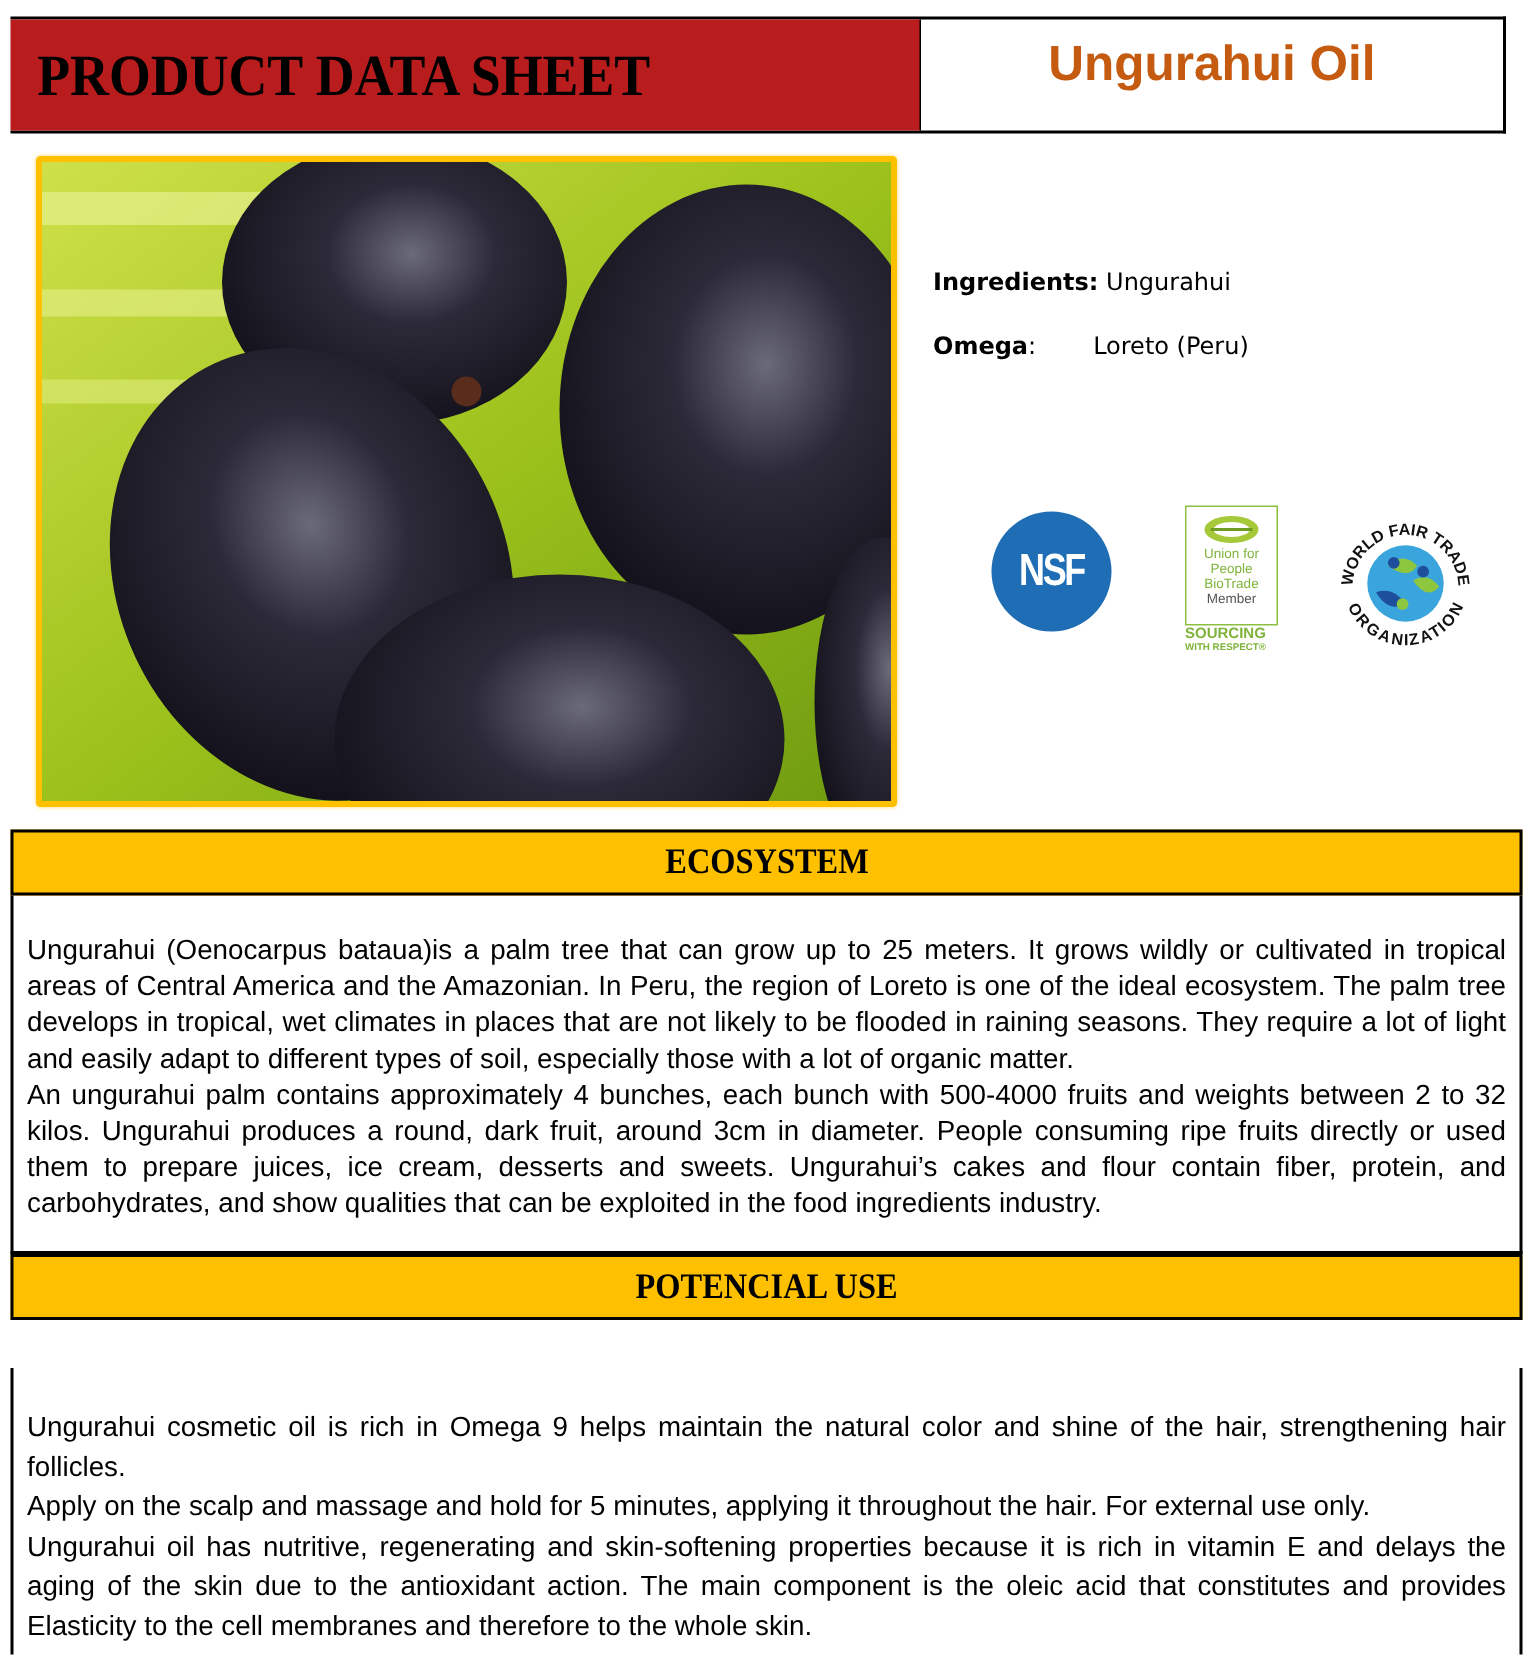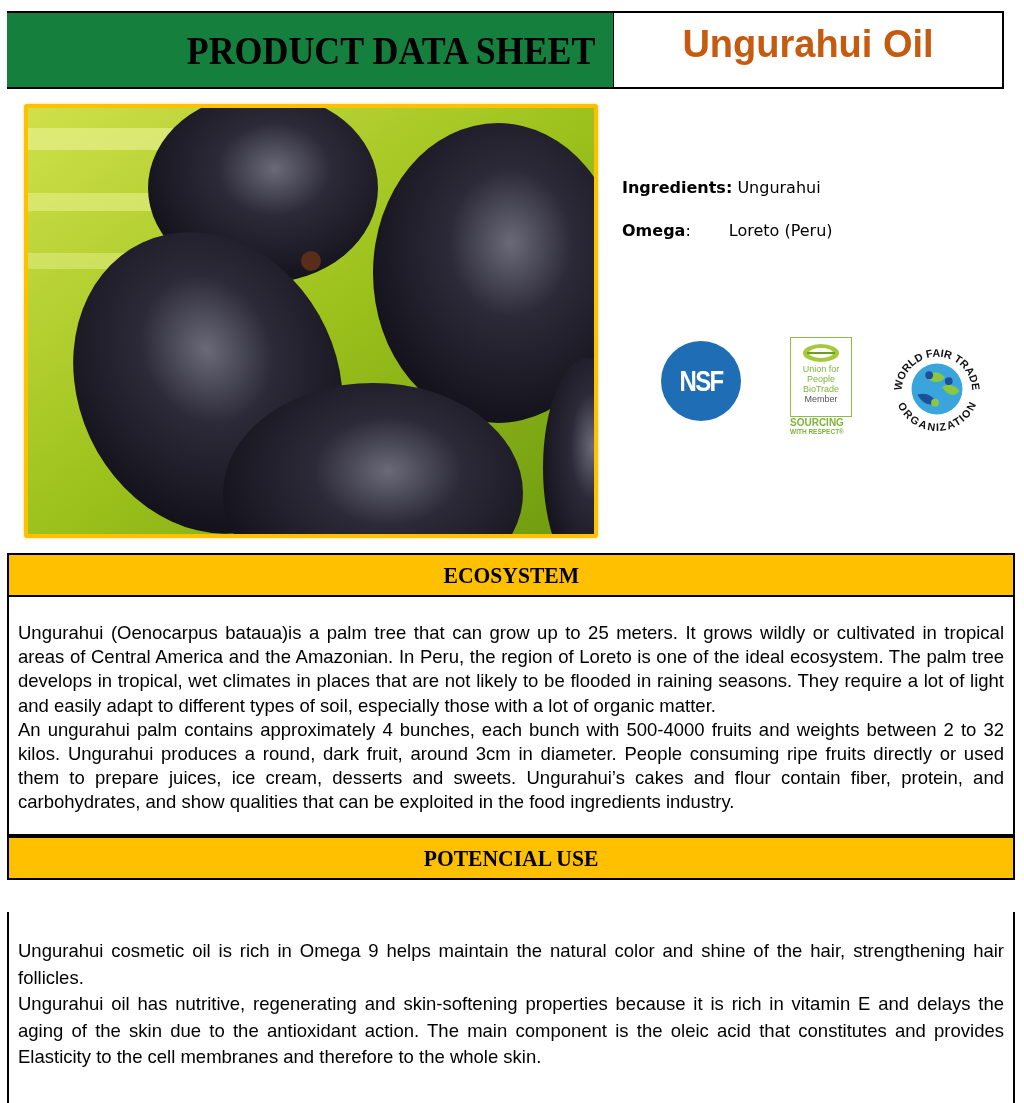--- a/index.html
+++ b/index.html
@@ -1,21 +1,21 @@
 <!DOCTYPE html>
 <html><head>
 <meta charset="utf-8">
 <style>
   html, body { margin: 0; padding: 0; background: #ffffff; }
   body { width: 1024px; height: 1103px; position: relative; overflow: hidden; font-family: "Liberation Serif", serif; color: #000; }
   .header { position: absolute; left: 7px; top: 11px; width: 997px; height: 78px; border-top: 2px solid #000; border-bottom: 2px solid #000; border-right: 2px solid #000; box-sizing: border-box; display: flex; }
-  .header-left { width: 606px; background: #15803d; display: flex; align-items: center; justify-content: flex-end; border-right: 1px solid #000; }
+  .header-left { width: 606px; background: #b91c1c; display: flex; align-items: center; justify-content: flex-start; border-right: 1px solid #000; }
   .header-title { font-family: "Liberation Serif", serif; font-weight: bold; font-size: 39px; letter-spacing: 0px; transform: scaleX(0.92); white-space: nowrap; }
   .header-right { flex: 1; display: flex; align-items: flex-start; justify-content: center; padding-top: 10px; box-sizing: border-box; }
-  .product-name { font-family: "Liberation Sans", sans-serif; font-weight: bold; font-size: 38px; color: #c55a11; }
+  .product-name { font-family: "Liberation Sans", sans-serif; font-weight: bold; font-size: 33px; color: #c55a11; }
 
   .photo { position: absolute; left: 24px; top: 104px; width: 574px; height: 434px; border: 4px solid #ffc000; border-radius: 3px; box-sizing: border-box; overflow: hidden; background: #a7c62a; box-shadow: 0 0 3px rgba(255,192,0,0.6); }
   .photo svg { display: block; width: 100%; height: 100%; }
 
   .info { position: absolute; left: 622px; top: 176px; font-family: "DejaVu Sans", sans-serif; font-size: 16px; }
   .info-row { height: 43px; line-height: 24px; }
   .info-row b { font-weight: bold; }
   .origin-val { margin-left: 38px; }
 
   .cert { position: absolute; }
@@ -131,14 +131,15 @@
 <div class="section-body" style="top:597px; height:239px; padding-top:24px;">
   <p class="para"> Ungurahui (Oenocarpus bataua)is a palm tree that can grow up to 25 meters. It grows wildly or cultivated in tropical areas of Central America and the Amazonian. In Peru, the region of Loreto is one of the ideal ecosystem. The palm tree develops in tropical, wet climates in places that are not likely to be flooded in raining seasons. They require a lot of light and easily adapt to different types of soil, especially those with a lot of organic matter.</p>
   <p class="para">An ungurahui palm contains approximately 4 bunches, each bunch with 500-4000 fruits and weights between 2 to 32 kilos. Ungurahui produces a round, dark fruit, around 3cm in diameter. People consuming ripe fruits directly or used them to prepare juices, ice cream, desserts and sweets. Ungurahui’s cakes and flour contain fiber, protein, and carbohydrates, and show qualities that can be exploited in the food ingredients industry.</p>
 </div>
 
 <div class="section-head" style="top:836px;">
   <span>POTENCIAL USE</span>
 </div>
 <div class="section-body" style="top:879px; height:216px; padding-top:26px;margin-top:33px;">
   <p class="para pu">Ungurahui cosmetic oil is rich in Omega 9 helps maintain the natural color and shine of the hair, strengthening hair follicles.</p>
+  <p class="para pu">Apply on the scalp and massage and hold for 5 minutes, applying it throughout the hair. For external use only.</p>
   <p class="para pu">Ungurahui oil has nutritive, regenerating and skin-softening properties because it is rich in vitamin E and delays the aging of the skin due to the antioxidant action. The main component is the oleic acid that constitutes and provides Elasticity to the cell membranes and therefore to the whole skin.</p>
 </div>
 
 </body></html>

